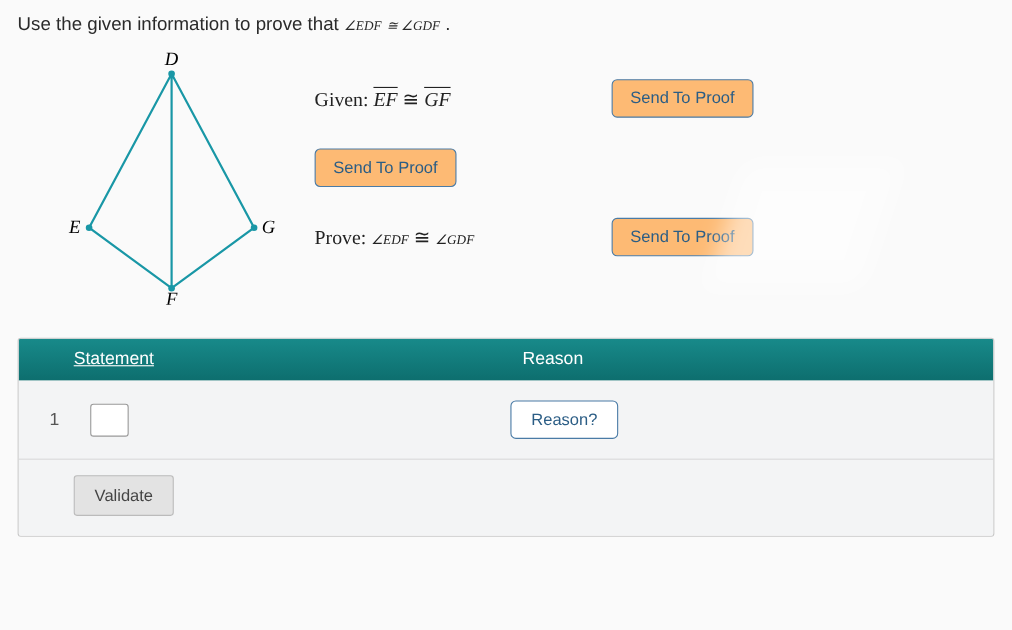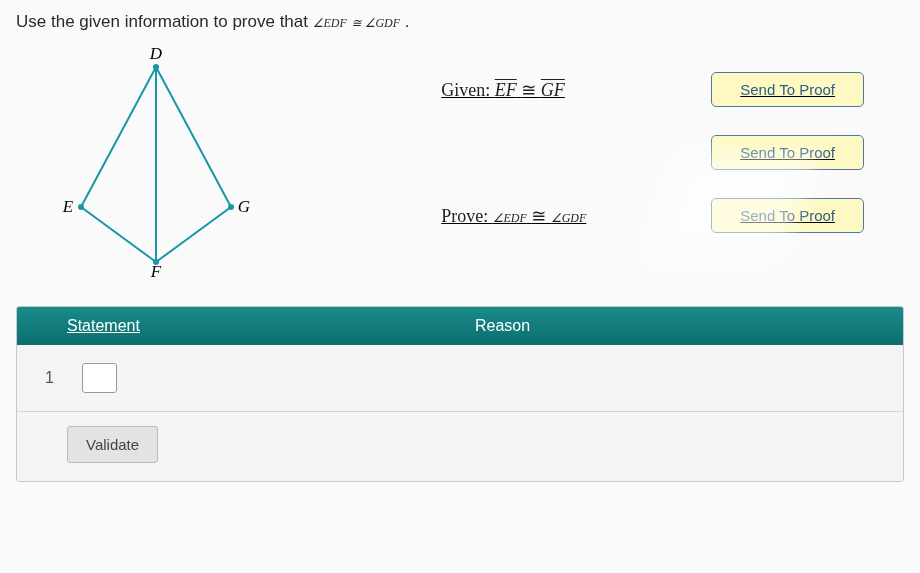--- a/index.html
+++ b/index.html
@@ -25,27 +25,27 @@
     .overline { text-decoration: overline; font-family: 'Times New Roman', serif; font-style: italic; }
     .content-row {
       display: flex;
       align-items: flex-start;
       gap: 30px;
       padding: 0 40px;
       margin-bottom: 25px;
     }
     .figure { flex: 0 0 200px; }
     .givens { flex: 1; display: flex; flex-direction: column; gap: 28px; padding-top: 25px; }
-    .given-row { display: flex; align-items: center; justify-content: flex-end; gap: 20px; text-decoration: underline; }
+    .given-row { display: flex; align-items: center; justify-content: flex-start; gap: 20px; }
     .given-text { font-size: 18px; color: #222; font-family: 'Times New Roman', serif; min-width: 250px; }
     .send-btn {
       border: 1.5px solid #4a7ba6;
-      background: #fef9c3;
+      background: #fdba74;
       color: #2b5d85;
-      padding: 8px 28px;
+      padding: 8px 16px;
       font-size: 15px;
       border-radius: 5px;
       cursor: pointer;
       white-space: nowrap;
     }
     .proof-table {
       margin-top: 10px;
       border: 1px solid #c9c9c9;
       border-radius: 3px;
       overflow: hidden;
@@ -163,20 +163,23 @@
   <div class="proof-table">
     <div class="table-header">
       <div class="col-statement">Statement</div>
       <div class="col-reason">Reason</div>
     </div>
     <div class="table-row">
       <div style="flex:1; display:flex; align-items:center; gap:12px; padding-left:8px;">
         <span class="row-num">1</span>
         <input class="stmt-input" type="text" style="">
       </div>
+      <div style="flex:1;">
+        <button class="reason-btn">Reason?</button>
+      </div>
     </div>
     <div class="table-footer">
       <button class="validate-btn">Validate</button>
     </div>
   </div>
 </div>
 
 <div class="glare"></div>
 
 </body></html>

